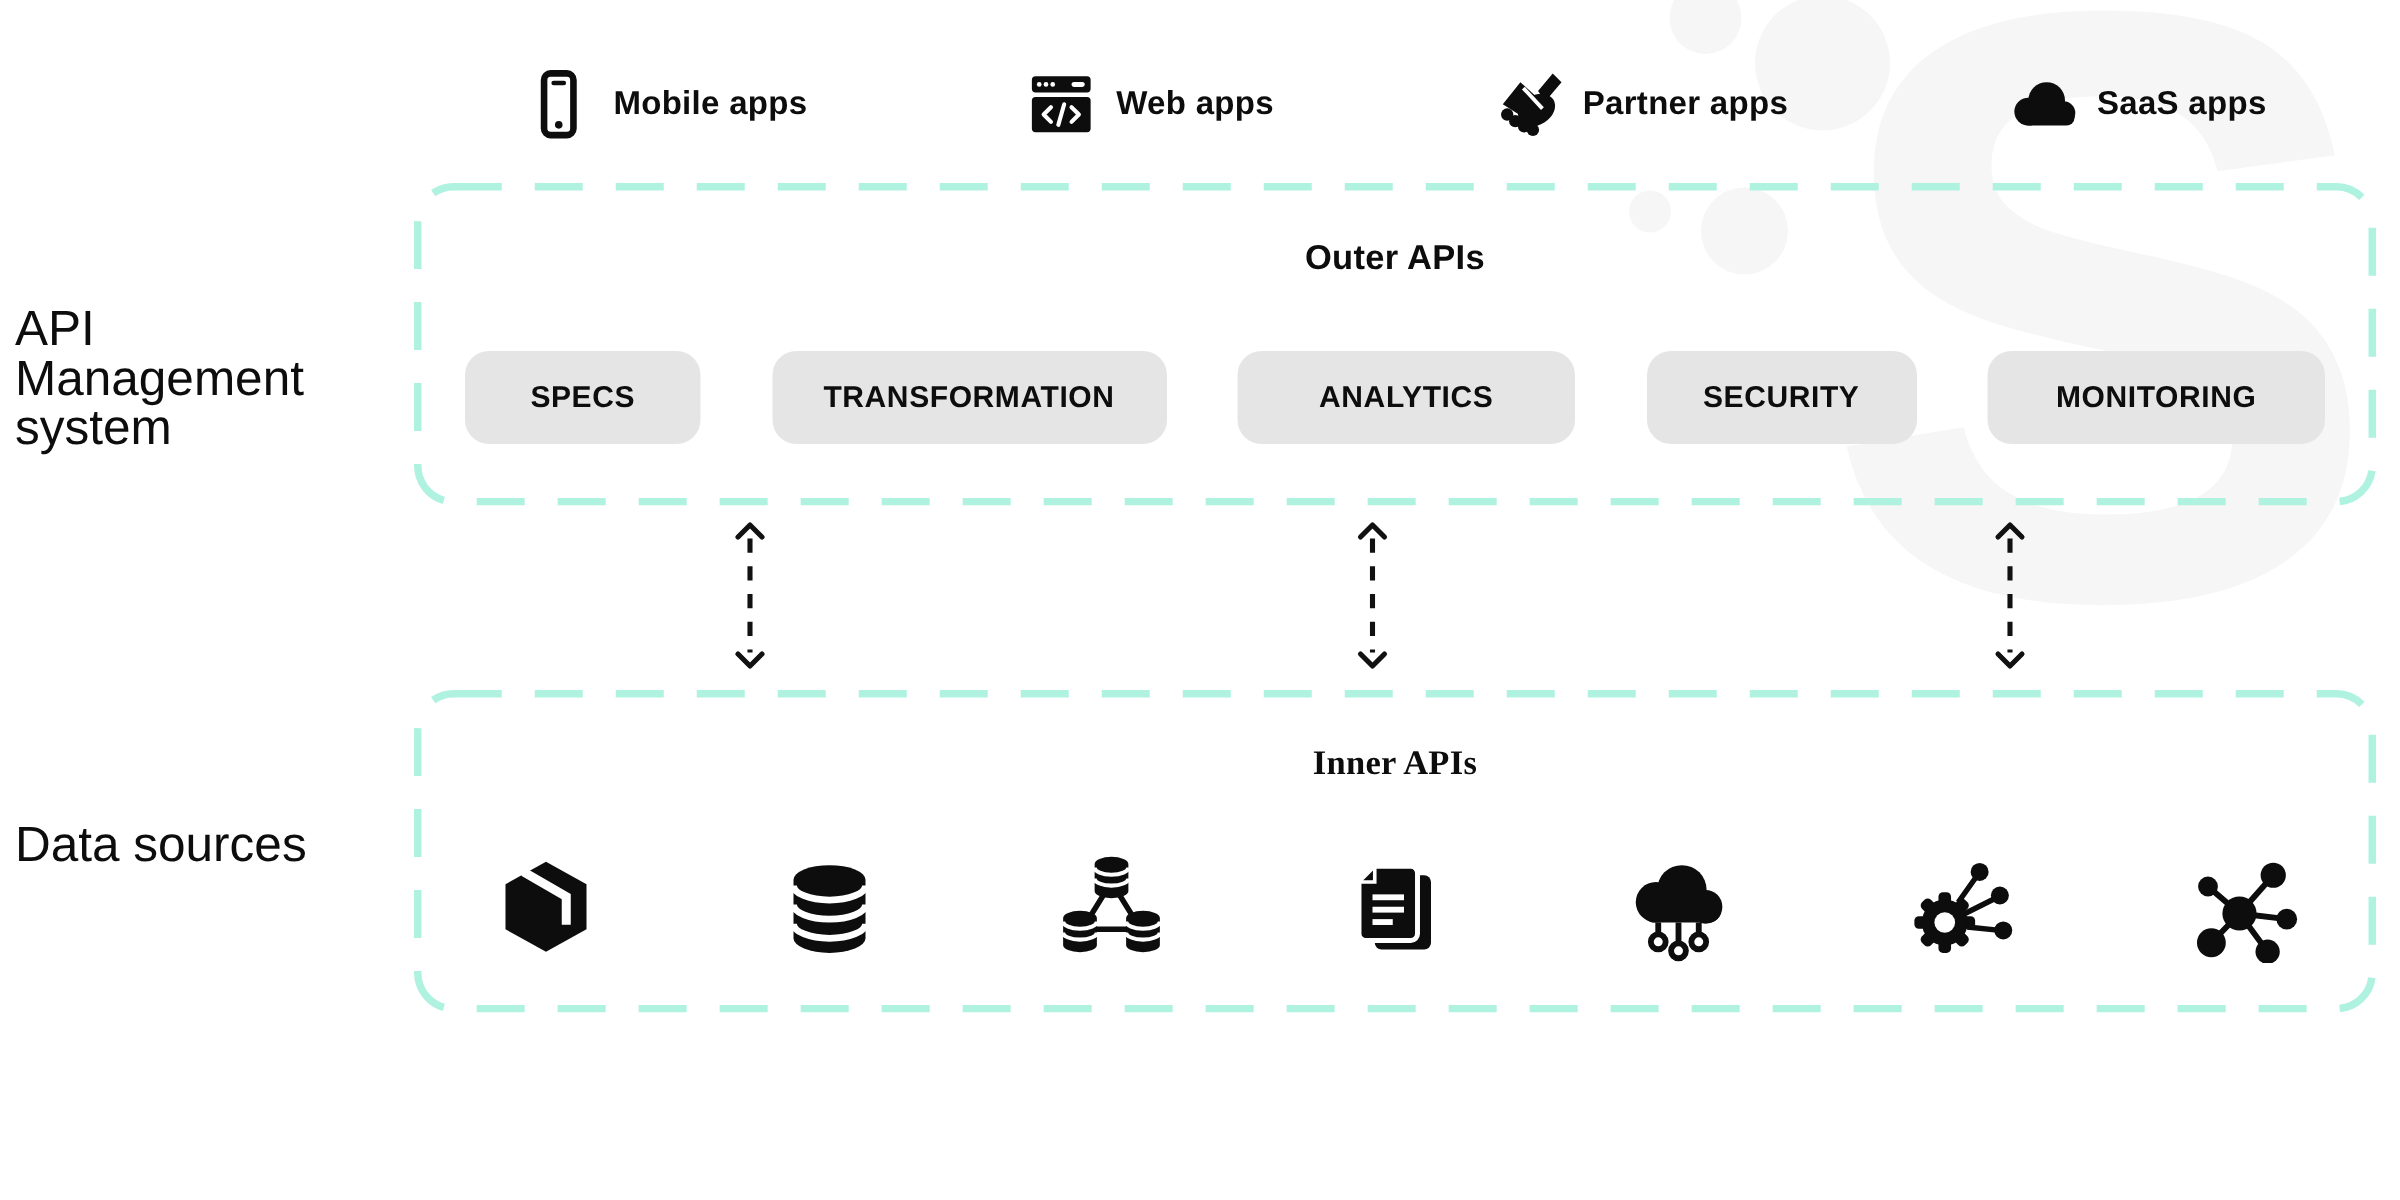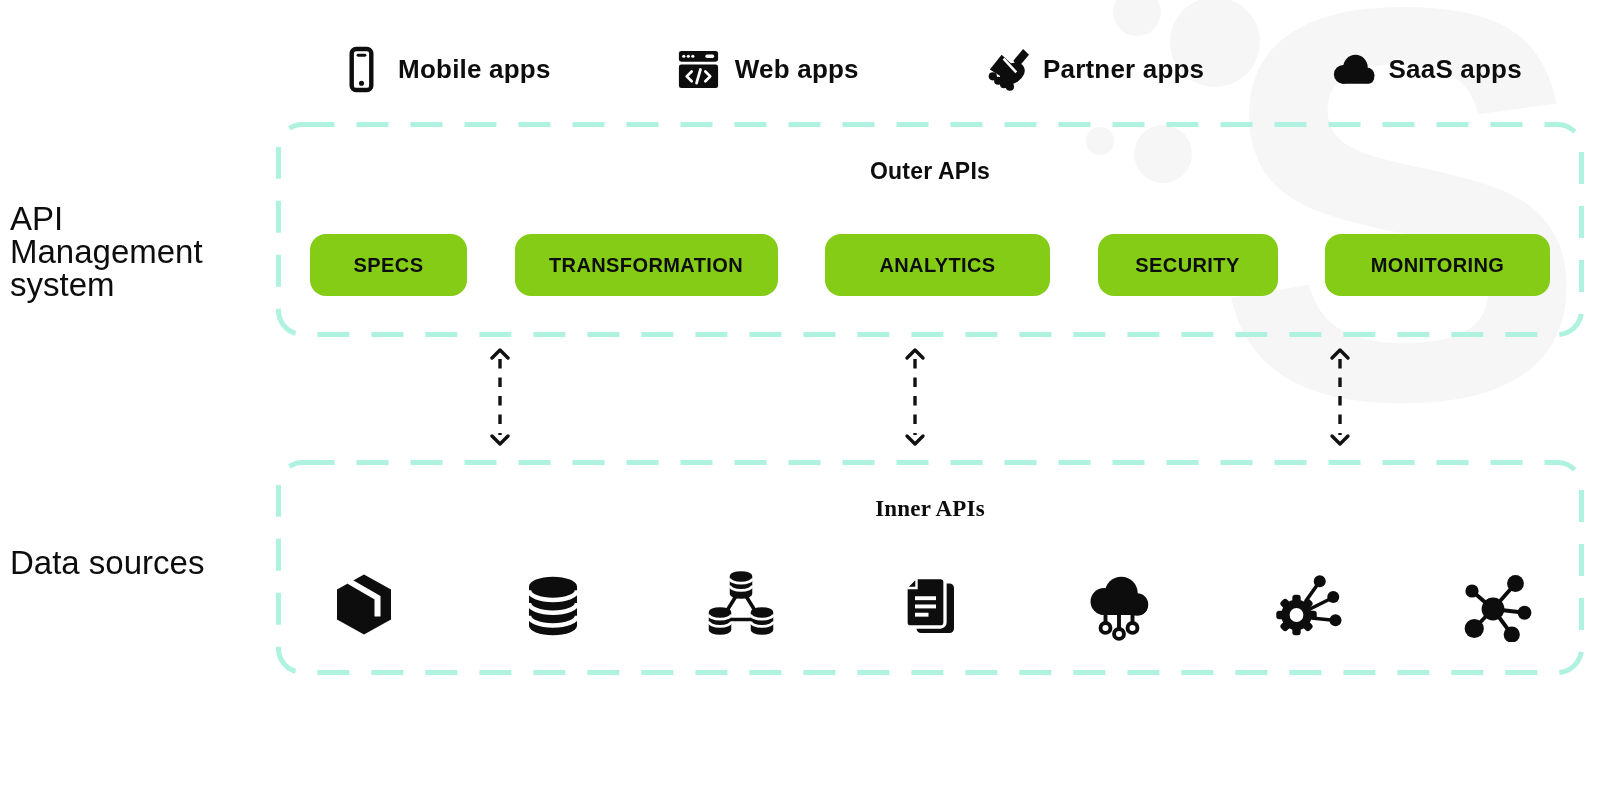--- a/index.html
+++ b/index.html
@@ -9,39 +9,39 @@
     font-family:"Liberation Sans", sans-serif; color:#0d0d0d;
   }
   .watermark { position:absolute; left:0; top:0; z-index:0; pointer-events:none; }
   .layer { position:absolute; z-index:1; }
 
   
   .consumers { left:276px; top:36px; width:1308px; height:66px;
     display:flex; align-items:center; justify-content:space-around; }
   .consumer { display:flex; align-items:center; gap:13px; }
   .consumer svg { width:47px; height:47px; display:block; }
-  .consumer-label { font-size:26px; font-weight:bold; letter-spacing:.2px; }
+  .consumer-label { font-size:22px; font-weight:bold; letter-spacing:.2px; }
 
   
   .side-label { left:10px; font-size:33px; font-weight:500; line-height:33px; width:245px; }
   .side-label.api { top:202px; }
   .side-label.data { top:546px; }
 
   
   .dash-box { left:276px; width:1308px; height:215px; }
   .dash-box.outer { top:122px; }
   .dash-box.inner { top:460px;font-family:Liberation Serif, serif; }
   .dash-border { position:absolute; left:0; top:0; }
   .box-title { position:absolute; left:0; right:0; top:36px; text-align:center;
     font-size:23px; font-weight:bold; letter-spacing:.2px; }
 
   
   .pills { position:absolute; left:34px; right:34px; top:112px; height:62px;
     display:flex; justify-content:space-between; }
-  .pill { height:62px; border-radius:16px; background:#84cc16;
+  .pill { height:62px; border-radius:16px; background:#e5e5e5;
     display:flex; align-items:center; justify-content:center;
     font-size:20px; font-weight:bold; letter-spacing:.4px; color:#0d0d0d;
     border:none; }
 
   
   .arrow { top:347px; width:26px; height:100px; }
   .arrow.a1 { left:487px; } .arrow.a2 { left:902px; } .arrow.a3 { left:1327px; }
 
   
   .source-icons { position:absolute; left:52px; right:52px; top:96px; height:100px;

